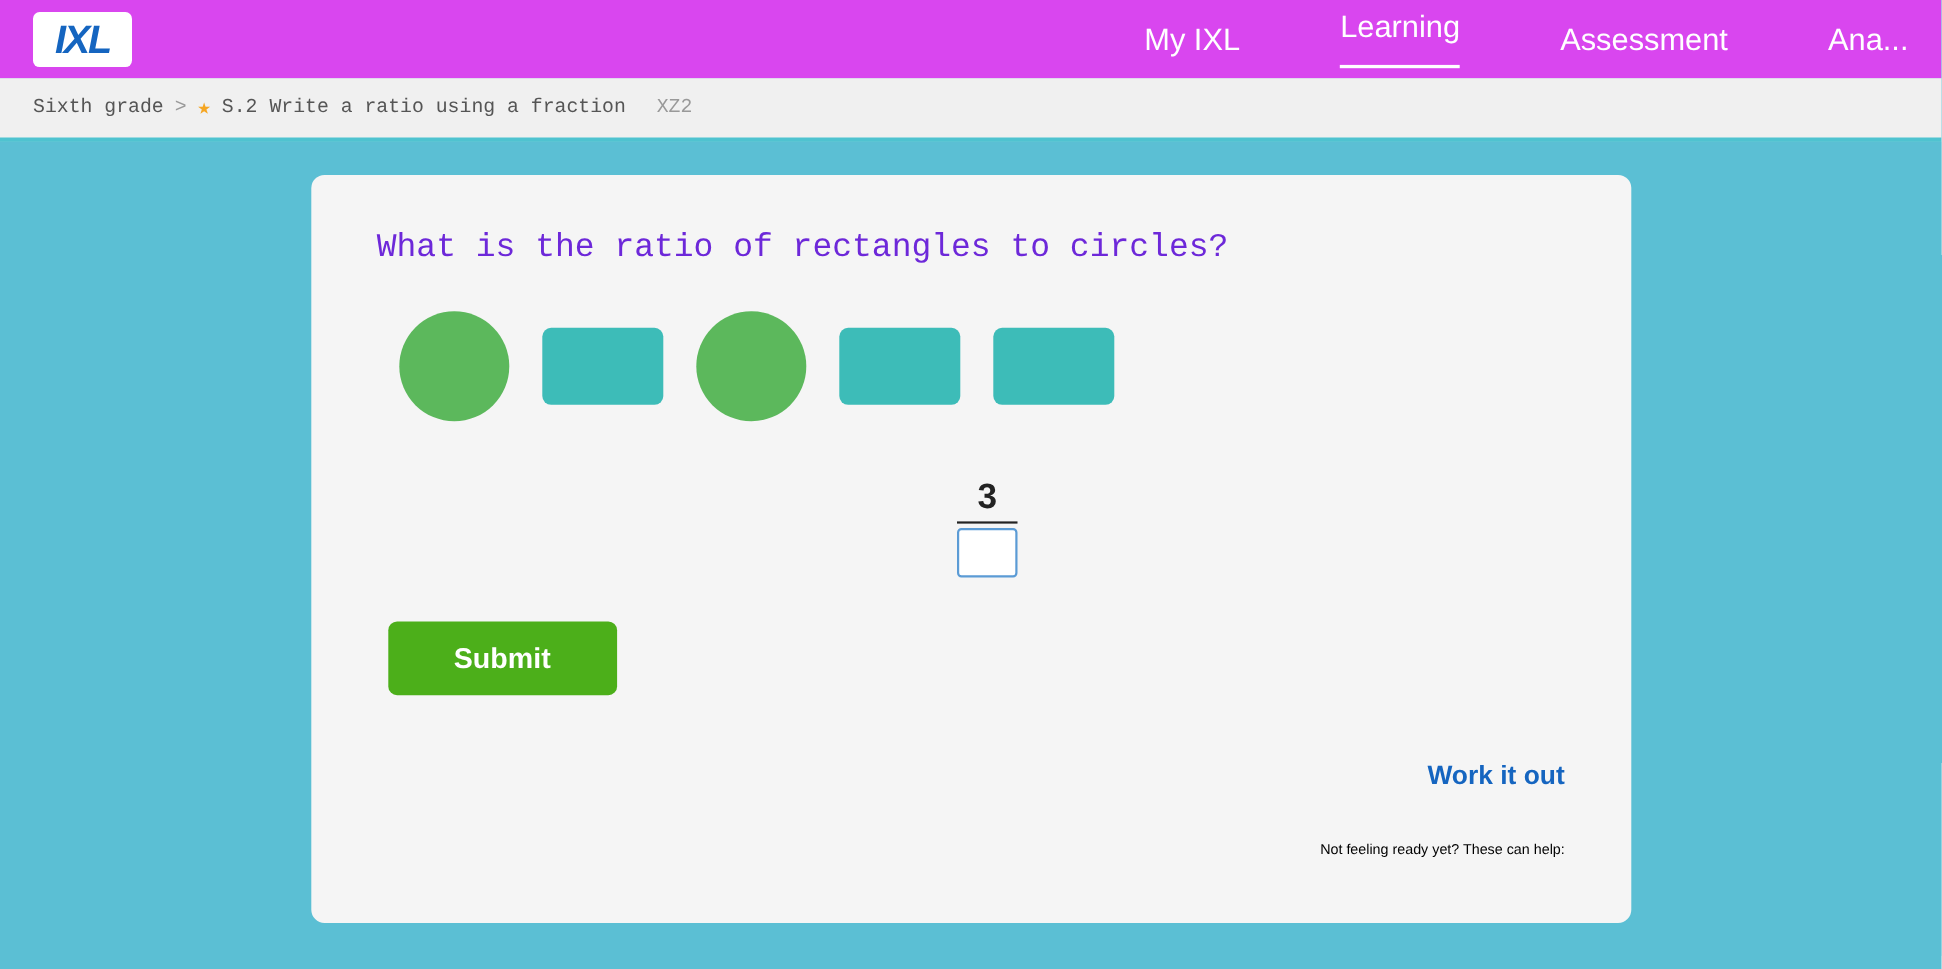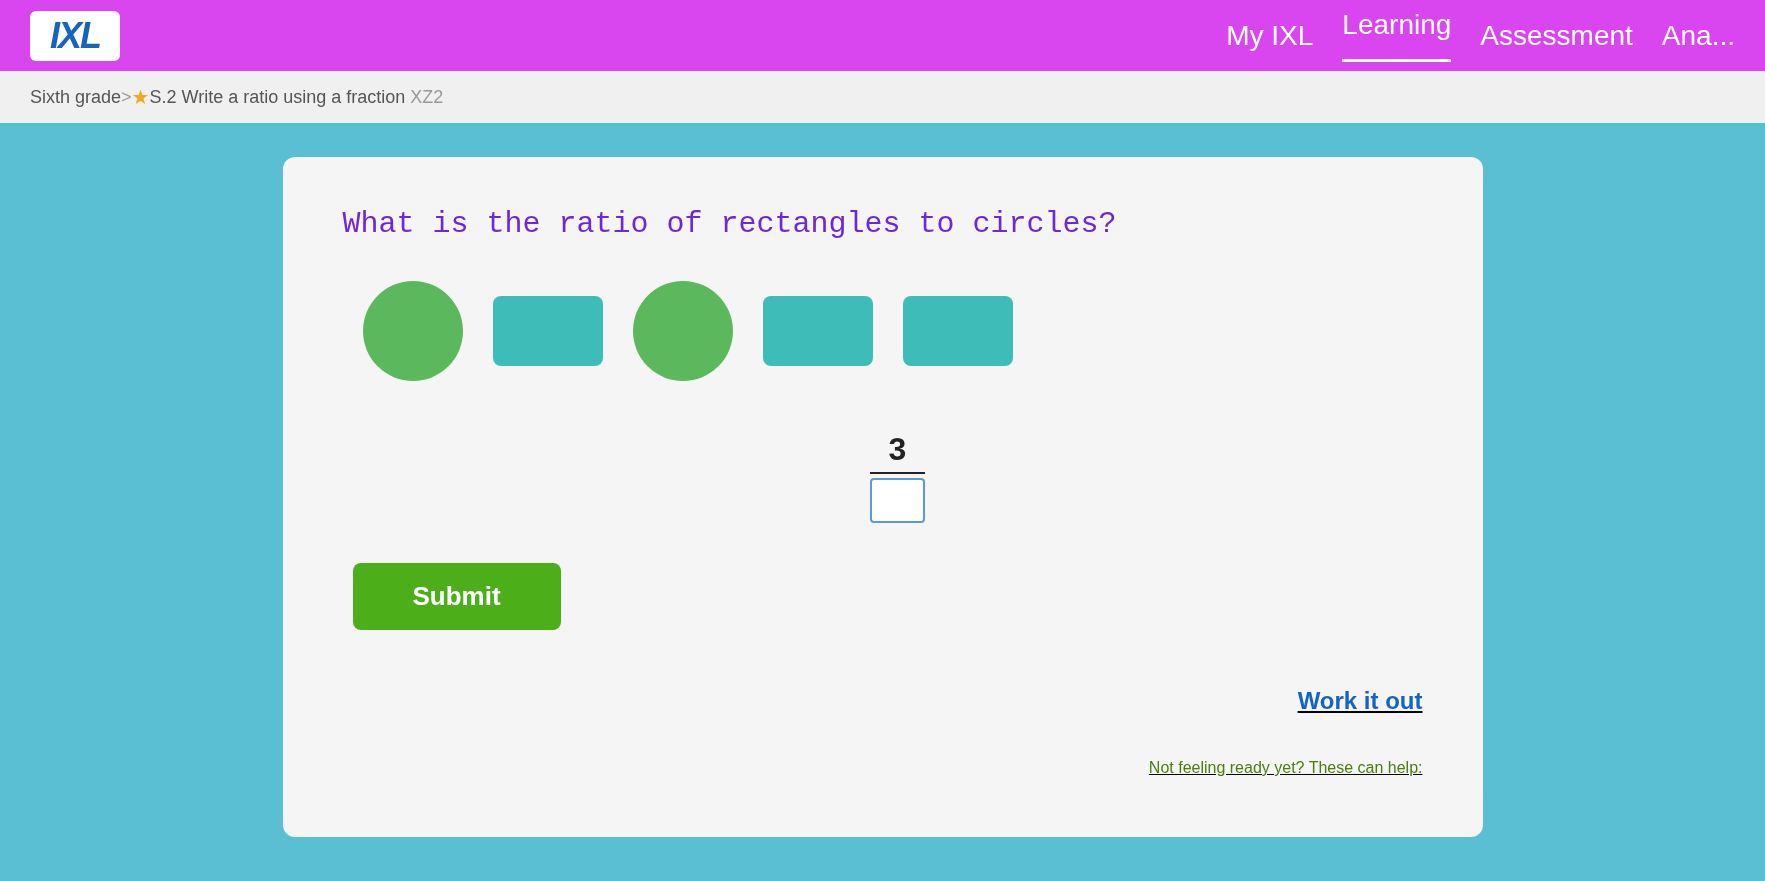--- a/index.html
+++ b/index.html
@@ -42,21 +42,21 @@
     .logo-text {
       font-size: 36px;
       font-weight: 900;
       color: #1565c0;
       font-style: italic;
       letter-spacing: -2px;
     }
 
     .nav-links {
       display: flex;
-      gap: 29px;
+      gap: 91px;
       align-items: center;
     }
 
     .nav-link {
       color: white;
       font-size: 28px;
       font-weight: 500;
       text-decoration: none;
       cursor: pointer;
     }
@@ -65,23 +65,25 @@
       border-bottom: 3px solid white;
       padding-bottom: 18px;
     }
 
     
     .breadcrumb-bar {
       background: #f0f0f0;
       padding: 14px 30px;
       display: flex;
       align-items: center;
+      gap: 10px;
       font-size: 18px;
       color: #555;
       border-bottom: 4px solid #4fc3d0;
+      font-family: Liberation Mono, monospace;
     }
 
     .breadcrumb-grade {
       color: #555;
       font-size: 18px;
     }
 
     .breadcrumb-separator {
       color: #999;
       font-size: 18px;
@@ -93,21 +95,21 @@
     }
 
     .breadcrumb-title {
       color: #555;
       font-size: 18px;
     }
 
     .breadcrumb-code {
       color: #999;
       font-size: 18px;
-      margin-left: 5px;
+      margin-left: 18px;
     }
 
     
     .main-area {
       background: #5bbfd4;
       padding: 30px 0;
       display: flex;
       justify-content: center;
       min-height: 740px;
     }
@@ -200,33 +202,32 @@
       margin-left: 10px;
       margin-bottom: 41px;
     }
 
     
     .work-it-out {
       position: absolute;
       right: 60px;
       bottom: 60px;
       text-align: right;
-      text-decoration: underline;
     }
 
     .work-it-out-title {
       color: #1565c0;
       font-size: 24px;
       font-weight: 600;
       margin-bottom: 8px;
     }
 
     .work-it-out-sub {
-      color: #4d7c0f;
-      font-size: 16px;
+      color: #000000;
+      font-size: 13px;
       margin-top: 44px;
     }
   </style>
 </head>
 <body>
 
 <header class="header">
   <div class="logo-area">
     <div class="logo-box">
       <span class="logo-text">IXL</span>

